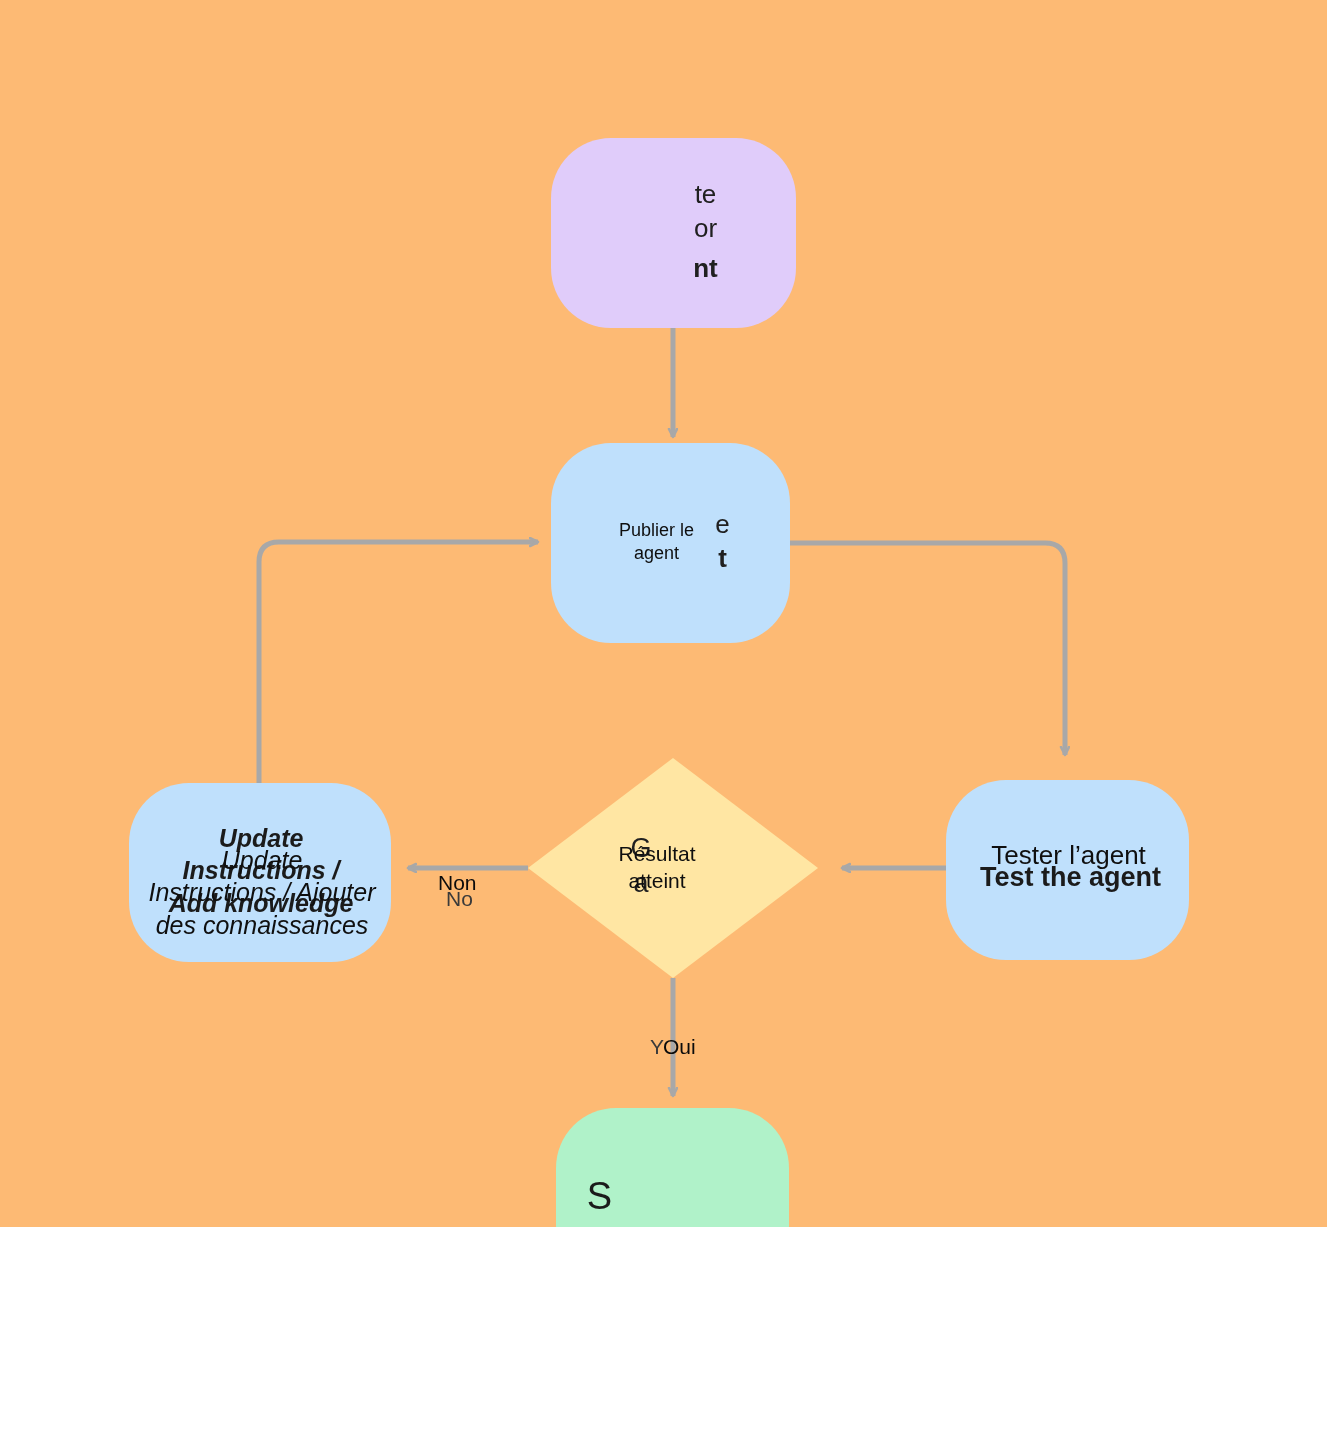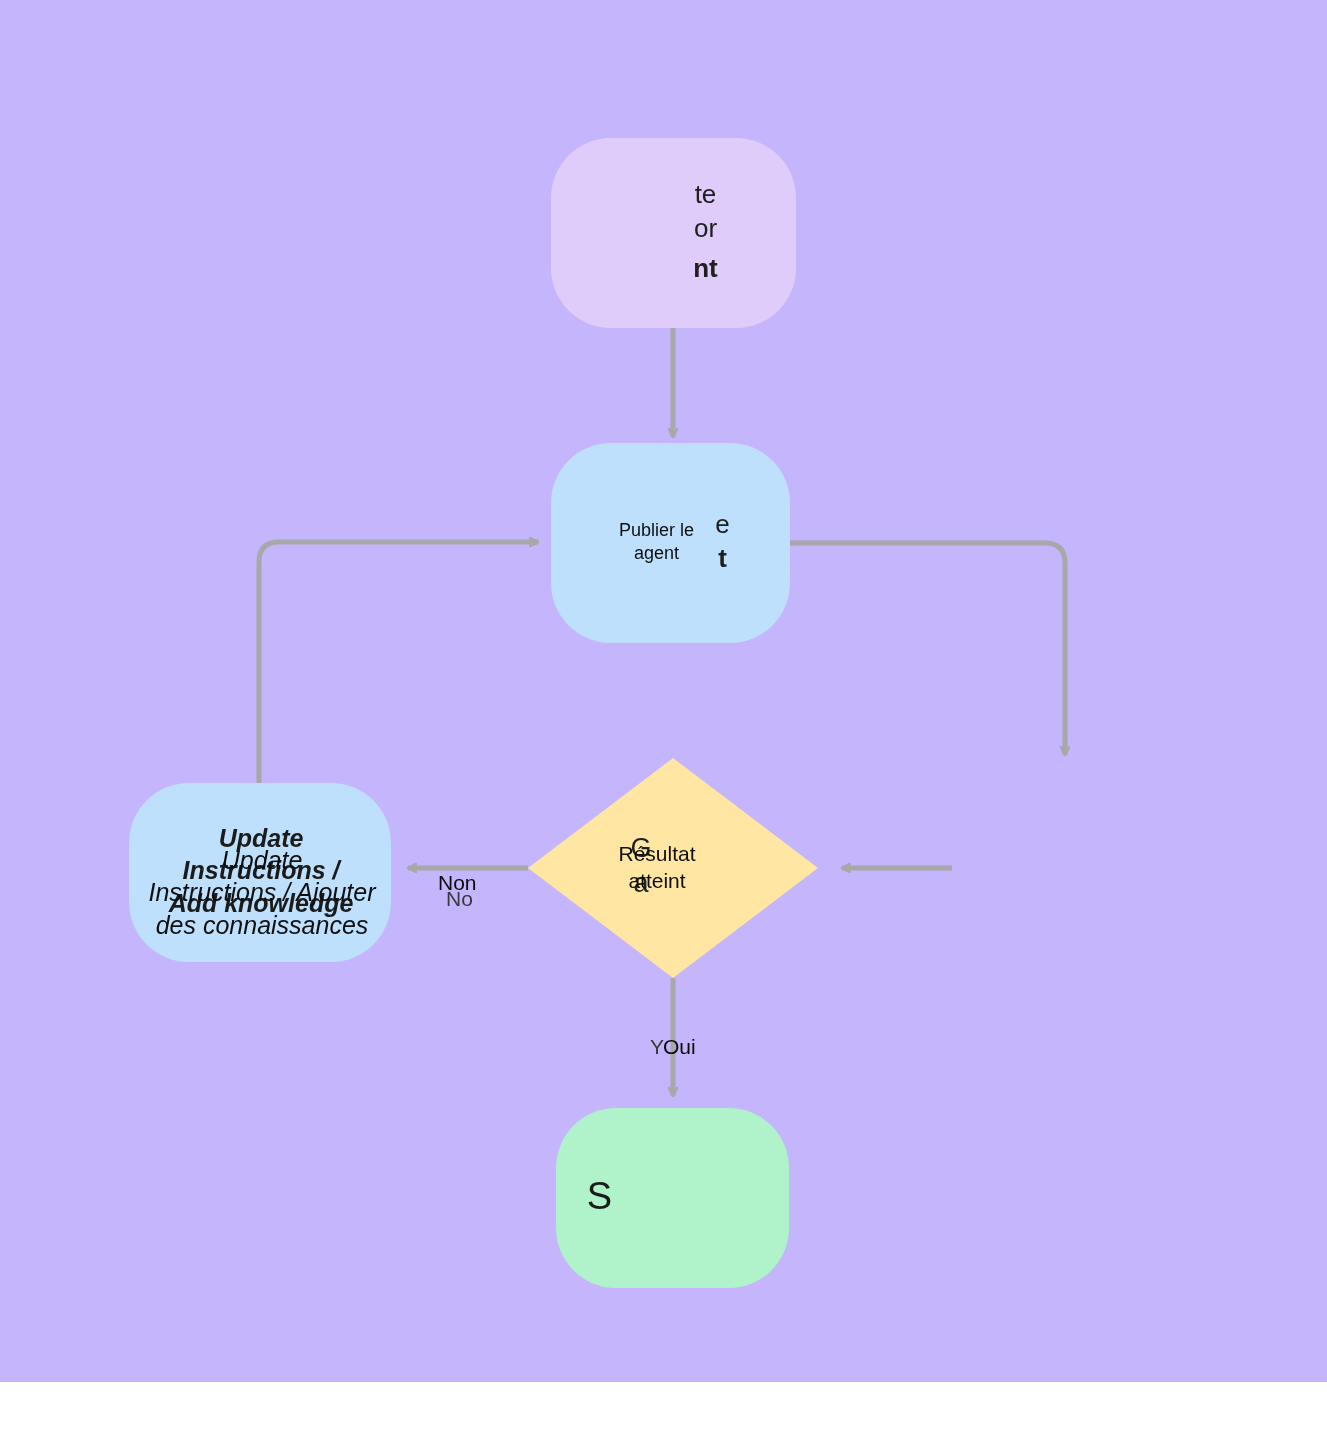--- a/index.html
+++ b/index.html
@@ -7,22 +7,22 @@
     padding: 0;
     background: #ffffff;
   }
   body {
     font-family: "Liberation Sans", sans-serif;
     -webkit-font-smoothing: antialiased;
   }
   #canvas {
     position: relative;
     width: 1327px;
-    height: 1382px;
-    background: #c4b5fd;
+    height: 1227px;
+    background: #fdba74;
     overflow: hidden;
   }
   .node {
     position: absolute;
     box-sizing: border-box;
     display: flex;
     align-items: center;
     justify-content: center;
   }
   .node .shape {
@@ -136,20 +136,29 @@
       <div>Instructions /</div>
       <div>Add knowledge</div>
     </div>
     <div class="txt-layer txt-fr" style="font-size:25px; left:calc(50% + 2px); top:calc(50% + 20px);">
       <div>Update</div>
       <div>Instructions / Ajouter</div>
       <div>des connaissances</div>
     </div>
   </div>
 
+  <div class="node" style="left:946px; top:780px; width:243px; height:180px;">
+    <div class="shape" style="background:#bfe0fc;"></div>
+    <div class="txt-layer txt-en" style="font-size:27px; left:calc(50% + 3px); top:calc(50% + 8px);">
+      <div>Test the agent</div>
+    </div>
+    <div class="txt-layer txt-fr" style="font-size:26px; left:calc(50% + 1px); top:calc(50% - 14px);">
+      <div>Tester l’agent</div>
+    </div>
+  </div>
 
   <div class="node" style="left:528px; top:758px; width:290px; height:220px;">
     <div class="shape" style="background:#ffe6a3; border-radius:0;
                 clip-path: polygon(50% 0%, 100% 50%, 50% 100%, 0% 50%);"></div>
     <div class="txt-layer txt-en light" style="font-size:27px; left:calc(50% - 32px); top:calc(50% - 2px); font-weight:normal;">
       <div>G</div>
       <div>a</div>
     </div>
     <div class="txt-layer txt-fr" style="font-size:21px; left:calc(50% - 16px); top:calc(50% - 1px);">
       <div>Résultat</div>

